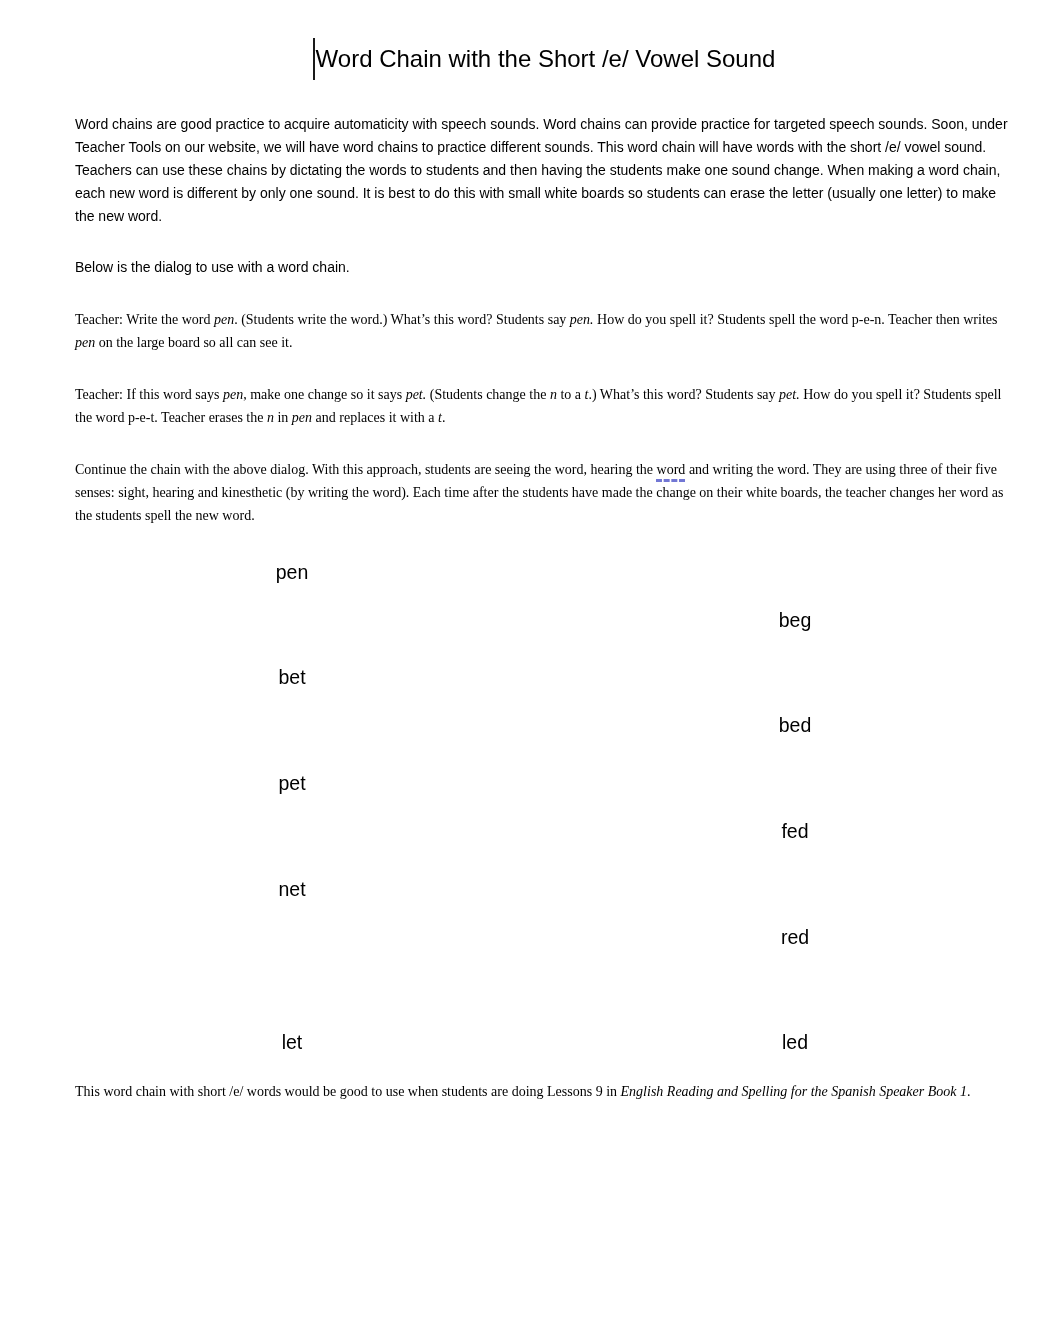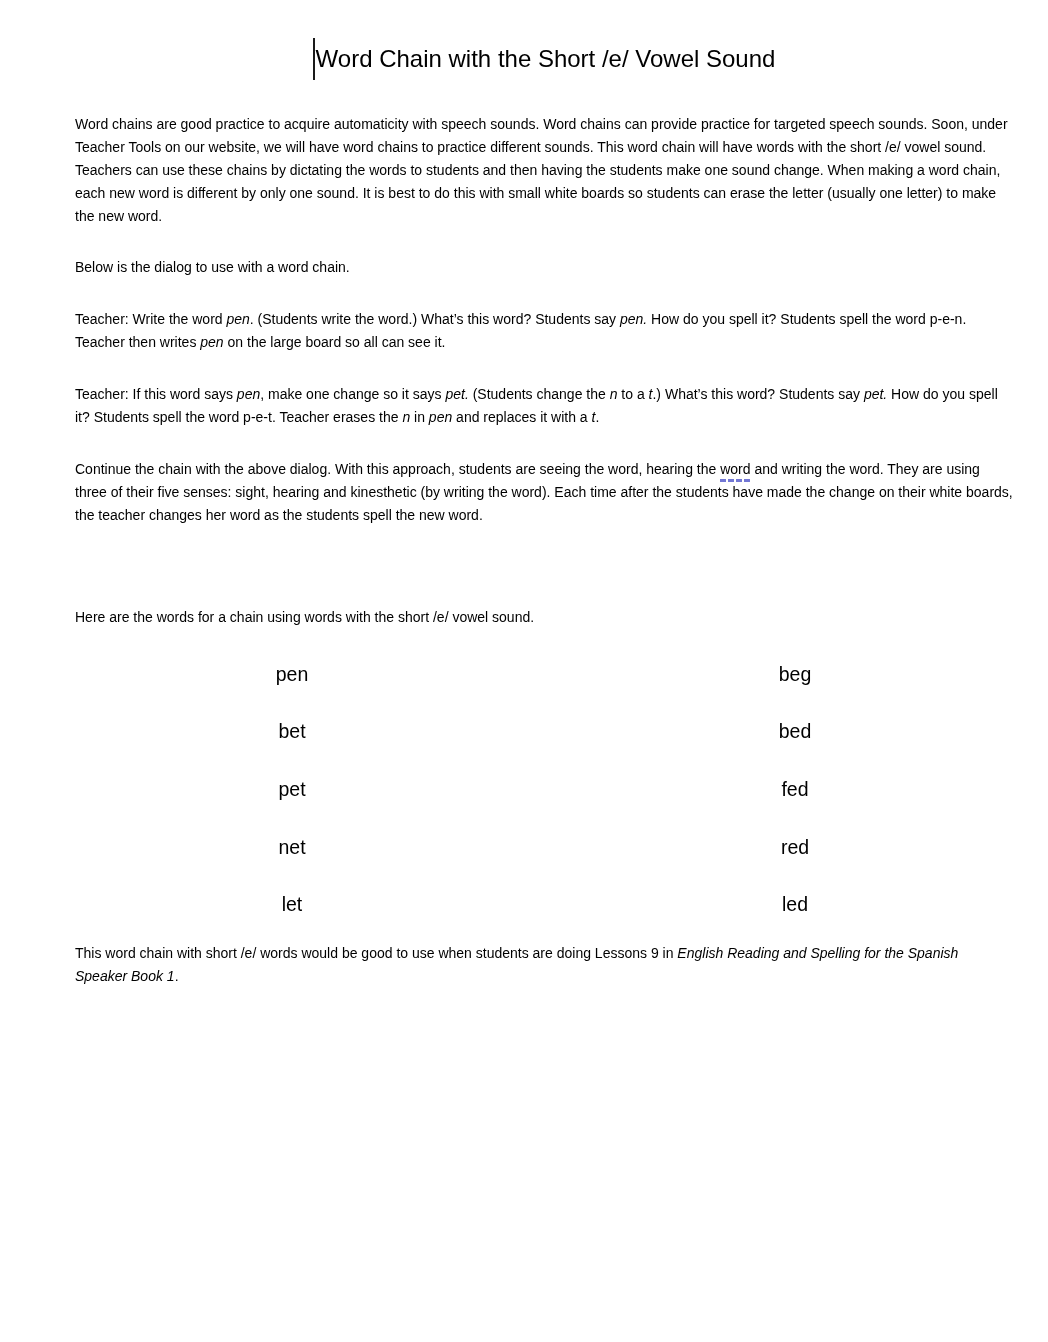--- a/index.html
+++ b/index.html
@@ -42,21 +42,21 @@
     transform: translateY(-2px);
   }
   p.body-text {
     font-size: 14px;
     line-height: 23px;
     margin: 28.8px 0 0 0;
   }
   p.p-intro   { margin-top: 31px; }
   p.p-here    { margin-top: 79px; }
   p.p-closing { margin-top: 23px; }
-  .run { font-style: normal; }
+  .run { font-style: normal; font-family: Liberation Serif, serif; }
   .run.italic { font-style: italic; }
   .run.grammar {
     text-decoration: underline;
     text-decoration-style: dashed;
     text-decoration-color: #7277d4;
     text-decoration-thickness: 2.5px;
     text-underline-offset: 5px;
   }
   .word-list {
     margin-top: 31px;
@@ -71,41 +71,41 @@
   .word-cell-left {
     width: 434px;
     text-align: center;
   }
   .word-gap {
     width: 69px;
   }
   .word-cell-right {
     width: 434px;
     text-align: center;
+    margin-top: 48px;
   }
 </style>
 </head>
 <body>
 
 <div class="page">
   <div class="content">
 
     <h1 class="doc-title"><span class="caret"></span><span>Word Chain with the Short /e/ Vowel Sound</span></h1>
 
     <p class="body-text p-intro">Word chains are good practice to acquire automaticity with speech sounds. Word chains can provide practice for targeted speech sounds. Soon, under Teacher Tools on our website, we will have word chains to practice different sounds. This word chain will have words with the short /e/ vowel sound. Teachers can use these chains by dictating the words to students and then having the students make one sound change. When making a word chain, each new word is different by only one sound. It is best to do this with small white boards so students can erase the letter (usually one letter) to make the new word.</p>
 
     <p class="body-text">Below is the dialog to use with a word chain.</p>
 
     <p class="body-text"><span class="run">Teacher: Write the word </span><span class="run italic">pen</span><span class="run">. (Students write the word.) What’s this word? Students say </span><span class="run italic">pen.</span><span class="run"> How do you spell it? Students spell the word p-e-n. Teacher then writes </span><span class="run italic">pen</span><span class="run"> on the large board so all can see it.</span></p>
 
     <p class="body-text"><span class="run">Teacher: If this word says </span><span class="run italic">pen</span><span class="run">, make one change so it says </span><span class="run italic">pet.</span><span class="run"> (Students change the </span><span class="run italic">n</span><span class="run"> to a </span><span class="run italic">t</span><span class="run">.) What’s this word? Students say </span><span class="run italic">pet.</span><span class="run"> How do you spell it? Students spell the word p-e-t. Teacher erases the </span><span class="run italic">n</span><span class="run"> in </span><span class="run italic">pen</span><span class="run"> and replaces it with a </span><span class="run italic">t</span><span class="run">.</span></p>
 
     <p class="body-text"><span class="run">Continue the chain with the above dialog. With this approach, students are seeing the word, hearing the </span><span class="run grammar">word</span><span class="run"> and writing the word. They are using three of their five senses: sight, hearing and kinesthetic (by writing the word). Each time after the students have made the change on their white boards, the teacher changes her word as the students spell the new word.</span></p>
 
-    <p class="body-text p-here">Here are the words for a chain using words with the short /e/ vowel sound.</p>
 
     <div class="word-list">
       <div class="word-row">
         <div class="word-cell-left">pen</div>
         <div class="word-gap"></div>
         <div class="word-cell-right">beg</div>
       </div>
       <div class="word-row">
         <div class="word-cell-left">bet</div>
         <div class="word-gap"></div>

